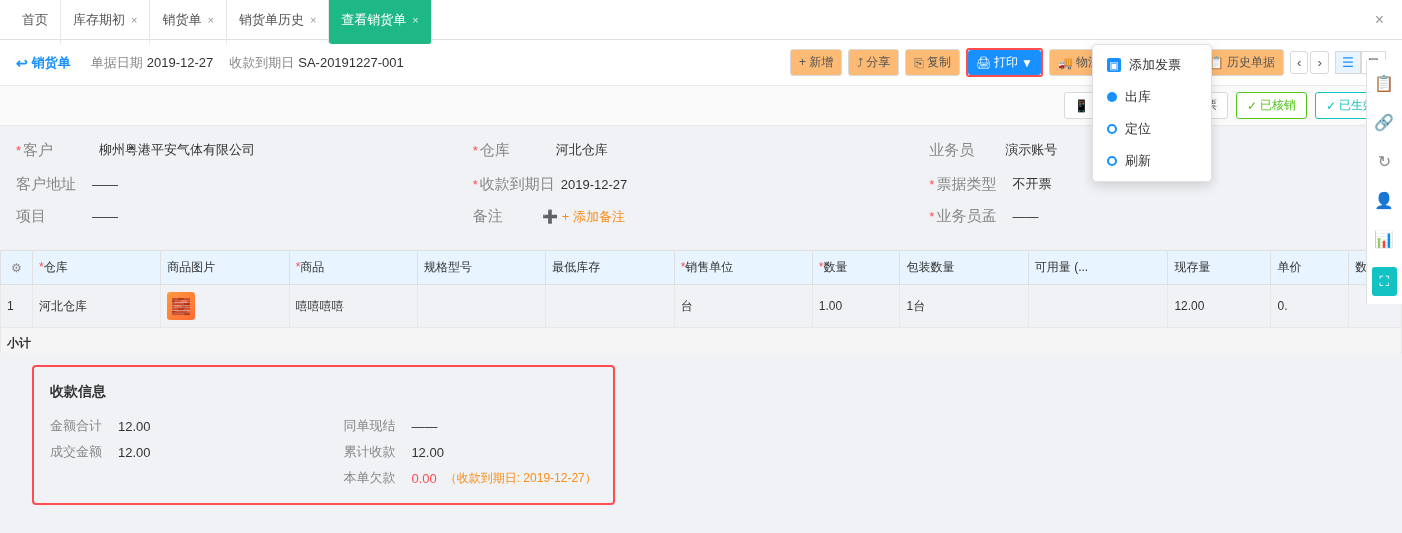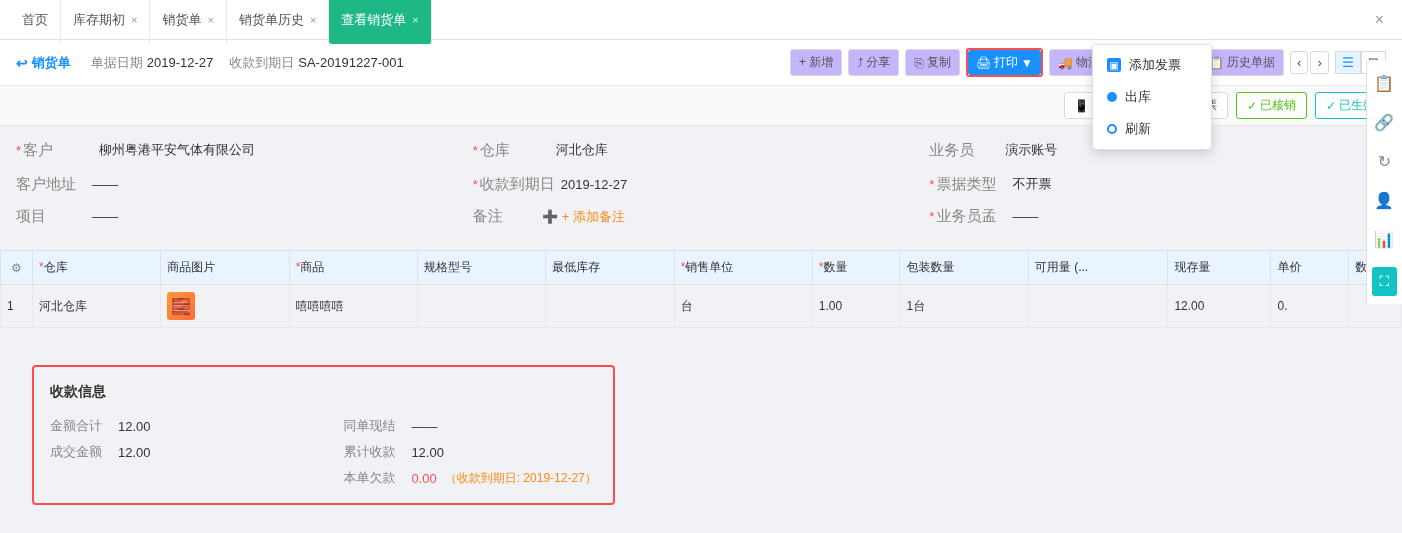--- a/index.html
+++ b/index.html
@@ -31,21 +31,21 @@
     .doc-meta-item { display: flex; align-items: center; gap: 4px; font-size: 13px; }
     .doc-meta-label { color: #888; }
     .doc-meta-value { color: #333; }
 
     
     .toolbar {
       display: flex; align-items: center; margin-left: auto; gap: 6px;
     }
     .toolbar-btn {
       display: flex; align-items: center; gap: 3px; padding: 4px 8px;
-      border: 1px solid #d9d9d9; border-radius: 3px; background: #c4b5fd;
+      border: 1px solid #d9d9d9; border-radius: 3px; background: #fdba74;
       cursor: pointer; font-size: 12px; color: #555; white-space: nowrap;
     }
     .toolbar-btn-blue { background: #1890ff; color: #fff; border-color: #1890ff; }
     .nav-arrows { display: flex; gap: 2px; }
     .nav-arrow { padding: 3px 6px; border: 1px solid #d9d9d9; border-radius: 3px; cursor: pointer; background: #fff; color: #555; }
     .view-btns { display: flex; }
     .view-btn { padding: 3px 6px; border: 1px solid #d9d9d9; cursor: pointer; background: #fff; color: #555; }
     .view-btn.active { background: #e8f4ff; color: #1890ff; }
 
     
@@ -215,20 +215,24 @@
     </div>
 
     <div class="dropdown-menu" style="top:44px; right:190px;">
       <div class="dropdown-item">
         <span class="item-icon square">▣</span>
         <span>添加发票</span>
       </div>
       <div class="dropdown-item">
         <span class="item-icon circle"></span>
         <span>出库</span>
+      </div>
+      <div class="dropdown-item">
+        <span class="item-icon circle-outline"></span>
+        <span>定位</span>
       </div>
       <div class="dropdown-item">
         <span class="item-icon circle-outline"></span>
         <span>刷新</span>
       </div>
     </div>
   </div>
 
   <div class="action-bar">
     <button class="action-btn">
@@ -332,20 +336,25 @@
           <td></td>
           <td></td>
           <td>台</td>
           <td>1.00</td>
           <td>1台</td>
           <td></td>
           <td>12.00</td>
           <td>0.</td>
           <td></td>
         </tr>
+        <tr class="subtotal-row">
+          <td colspan="13">
+            <span>小计</span>
+          </td>
+        </tr>
       </tbody>
     </table>
   </div>
 
   <div style="padding: 0 16px 16px 16px; overflow:auto;">
     <div class="summary-section">
       <div class="summary-title">收款信息</div>
       <div class="summary-grid">
         <div class="summary-item">
           <span class="summary-label">金额合计</span>

